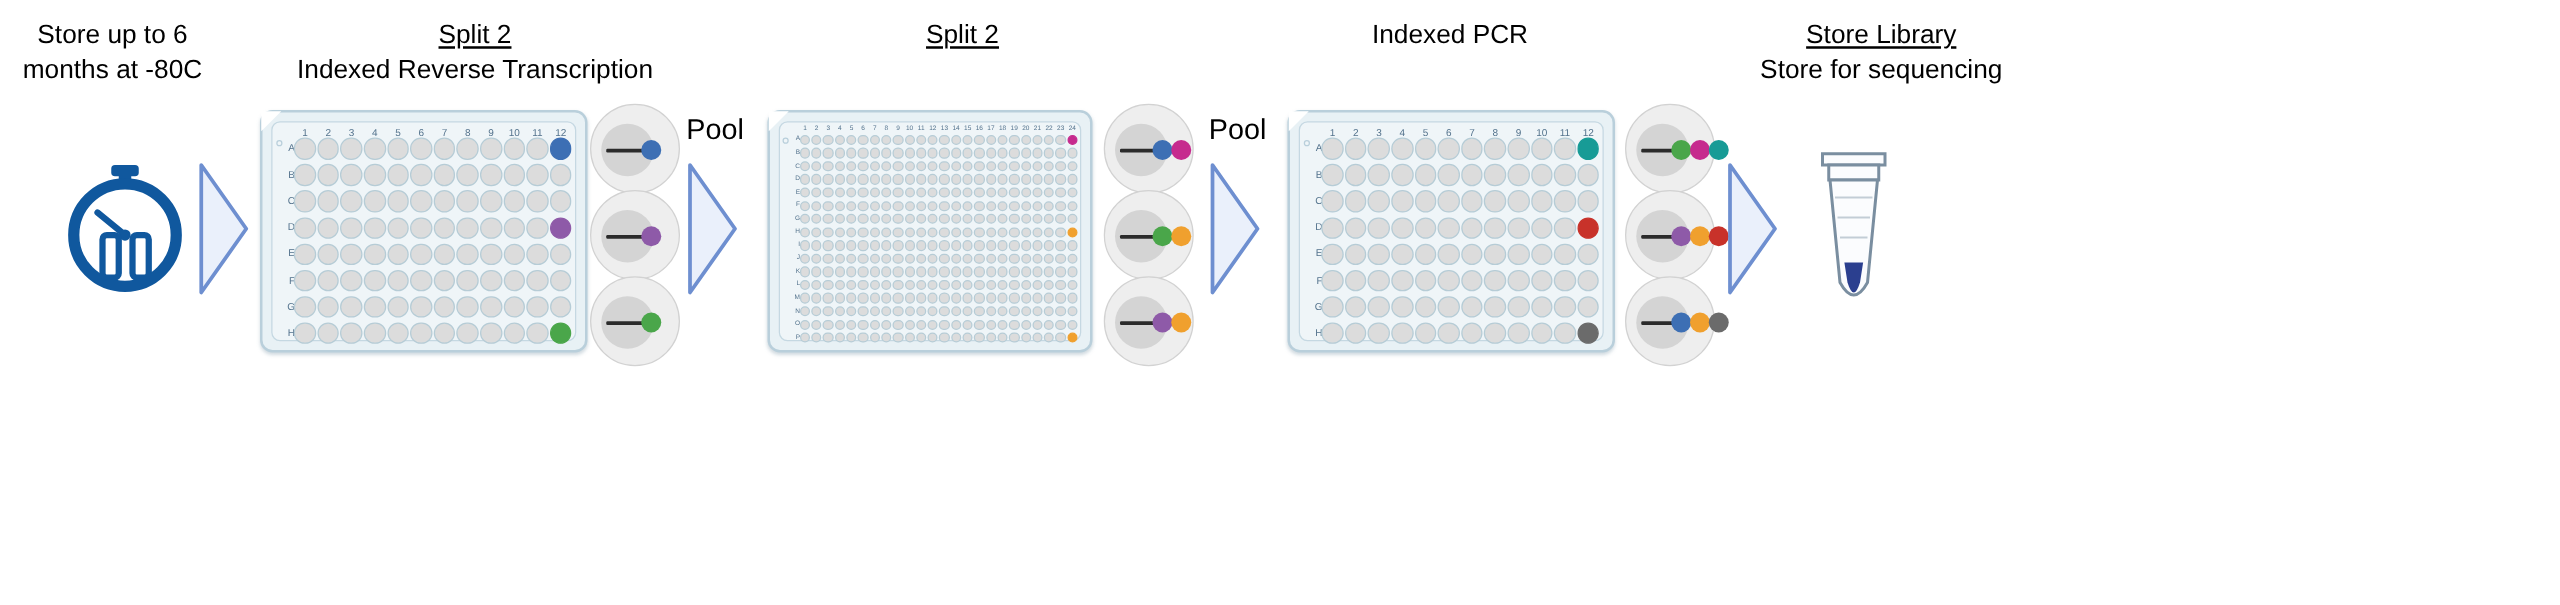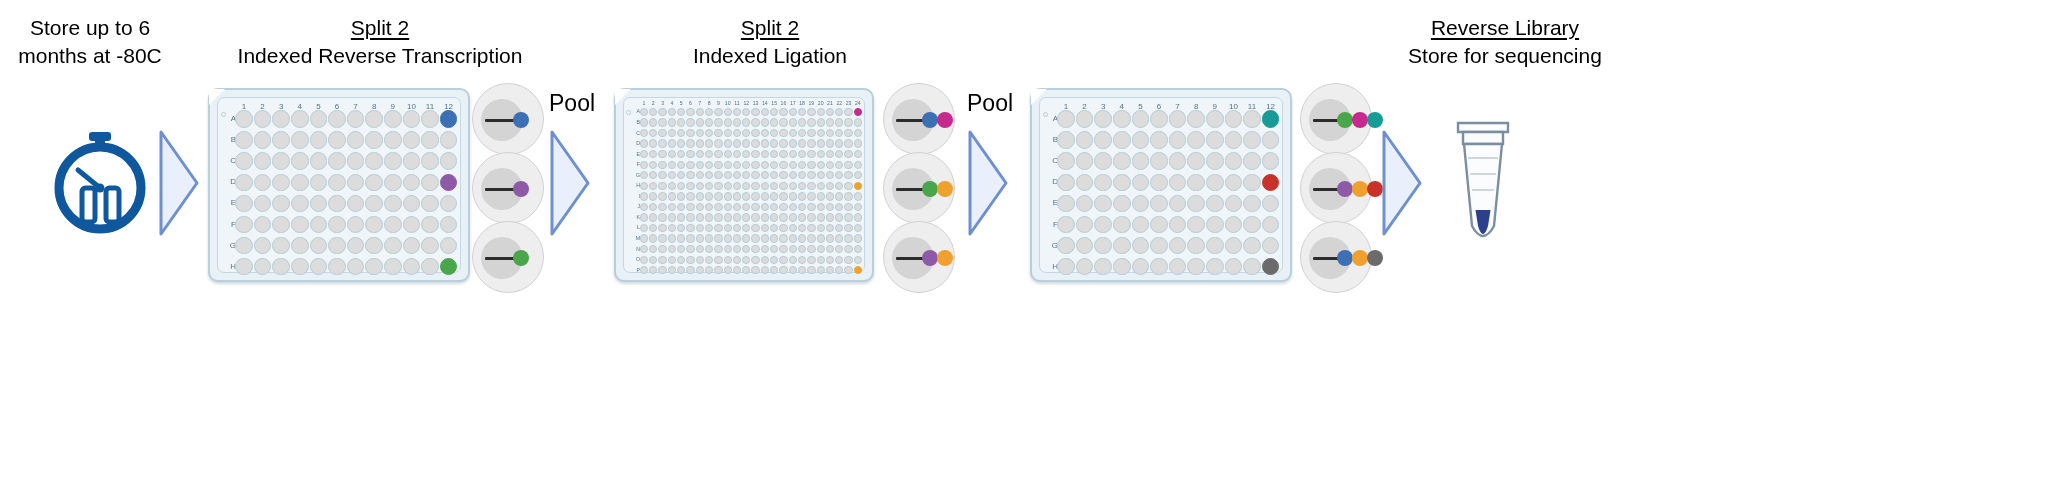--- a/index.html
+++ b/index.html
@@ -295,21 +295,20 @@
 
   <div class="pool-label" style="left:549px; top:90px;">Pool</div>
   <div class="chevron" style="left:549px; top:128px; width:42px; height:110px;">
     <svg width="42" height="110" viewBox="0 0 42 110">
       <polygon points="3,4 39,55 3,106" fill="#eaf0fb" stroke="#6e8fd0" stroke-width="3" stroke-linejoin="round"></polygon>
     </svg>
   </div>
 
   <div class="step-head" style="left:620px; top:14px; width:300px;">
     <div class="title">Split 2</div>
-    <div class="sub">Indexed Ligation</div>
   </div>
 
   <div class="plate" id="plate-split2" style="left:614px; top:88px; width:260px; height:194px;">
     <div class="inner"></div>
     <div class="corner-notch"></div>
     <div class="corner-dot" style="left:10px; top:20px;"></div>
     <div class="wellgrid" id="grid-split2">
         <div class="collabel" style="left: 23.8px; top: 11px; width: 8.4px; font-size: 5.2px;">1</div>
         <div class="collabel" style="left: 33.1px; top: 11px; width: 8.4px; font-size: 5.2px;">2</div>
         <div class="collabel" style="left: 42.4px; top: 11px; width: 8.4px; font-size: 5.2px;">3</div>
@@ -759,20 +758,21 @@
     </div>
 
   <div class="pool-label" style="left:967px; top:90px;">Pool</div>
   <div class="chevron" style="left:967px; top:128px; width:42px; height:110px;">
     <svg width="42" height="110" viewBox="0 0 42 110">
       <polygon points="3,4 39,55 3,106" fill="#eaf0fb" stroke="#6e8fd0" stroke-width="3" stroke-linejoin="round"></polygon>
     </svg>
   </div>
 
   <div class="step-head" style="left:1030px; top:14px; width:260px;">
+    <div class="sub">Indexed PCR</div>
   </div>
 
   <div class="plate" id="plate-split3" style="left:1030px; top:88px; width:262px; height:194px;">
     <div class="inner"></div>
     <div class="corner-notch"></div>
     <div class="corner-dot" style="left:11px; top:22px;"></div>
     <div class="wellgrid" id="grid-split3">
         <div class="collabel" style="left: 25.25px; top: 13px; width: 17.5px; font-size: 8px;">1</div>
         <div class="collabel" style="left: 43.85px; top: 13px; width: 17.5px; font-size: 8px;">2</div>
         <div class="collabel" style="left: 62.45px; top: 13px; width: 17.5px; font-size: 8px;">3</div>
@@ -916,21 +916,21 @@
       </div>
     </div>
 
   <div class="chevron" style="left:1381px; top:128px; width:42px; height:110px;">
     <svg width="42" height="110" viewBox="0 0 42 110">
       <polygon points="3,4 39,55 3,106" fill="#eaf0fb" stroke="#6e8fd0" stroke-width="3" stroke-linejoin="round"></polygon>
     </svg>
   </div>
 
   <div class="step-head" style="left:1355px; top:14px; width:300px;">
-    <div class="title">Reverse Library</div>
+    <div class="title">Store Library</div>
     <div class="sub">Store for sequencing</div>
   </div>
 
   <div class="tube" style="left:1444px; top:118px; width:78px; height:135px;">
     <svg width="78" height="135" viewBox="0 0 78 135">
       <path d="M14 5 L64 5 L64 14 L14 14 Z" fill="#fbfcfe" stroke="#7a8ea0" stroke-width="2.4"></path>
       <path d="M19 14 L59 14 L59 26 L19 26 Z" fill="#fbfcfe" stroke="#7a8ea0" stroke-width="2.4"></path>
       <path d="M20 26 L58 26 L50 108 Q39 128 28 108 Z" fill="#fbfcfe" stroke="#7a8ea0" stroke-width="2.4" stroke-linejoin="round"></path>
       <path d="M31.5 92 L46.5 92 L44 108 Q39 124 34 108 Z" fill="#2b3f8f"></path>
       <line x1="24" y1="40" x2="54" y2="40" stroke="#c3cdd6" stroke-width="1.6"></line>

